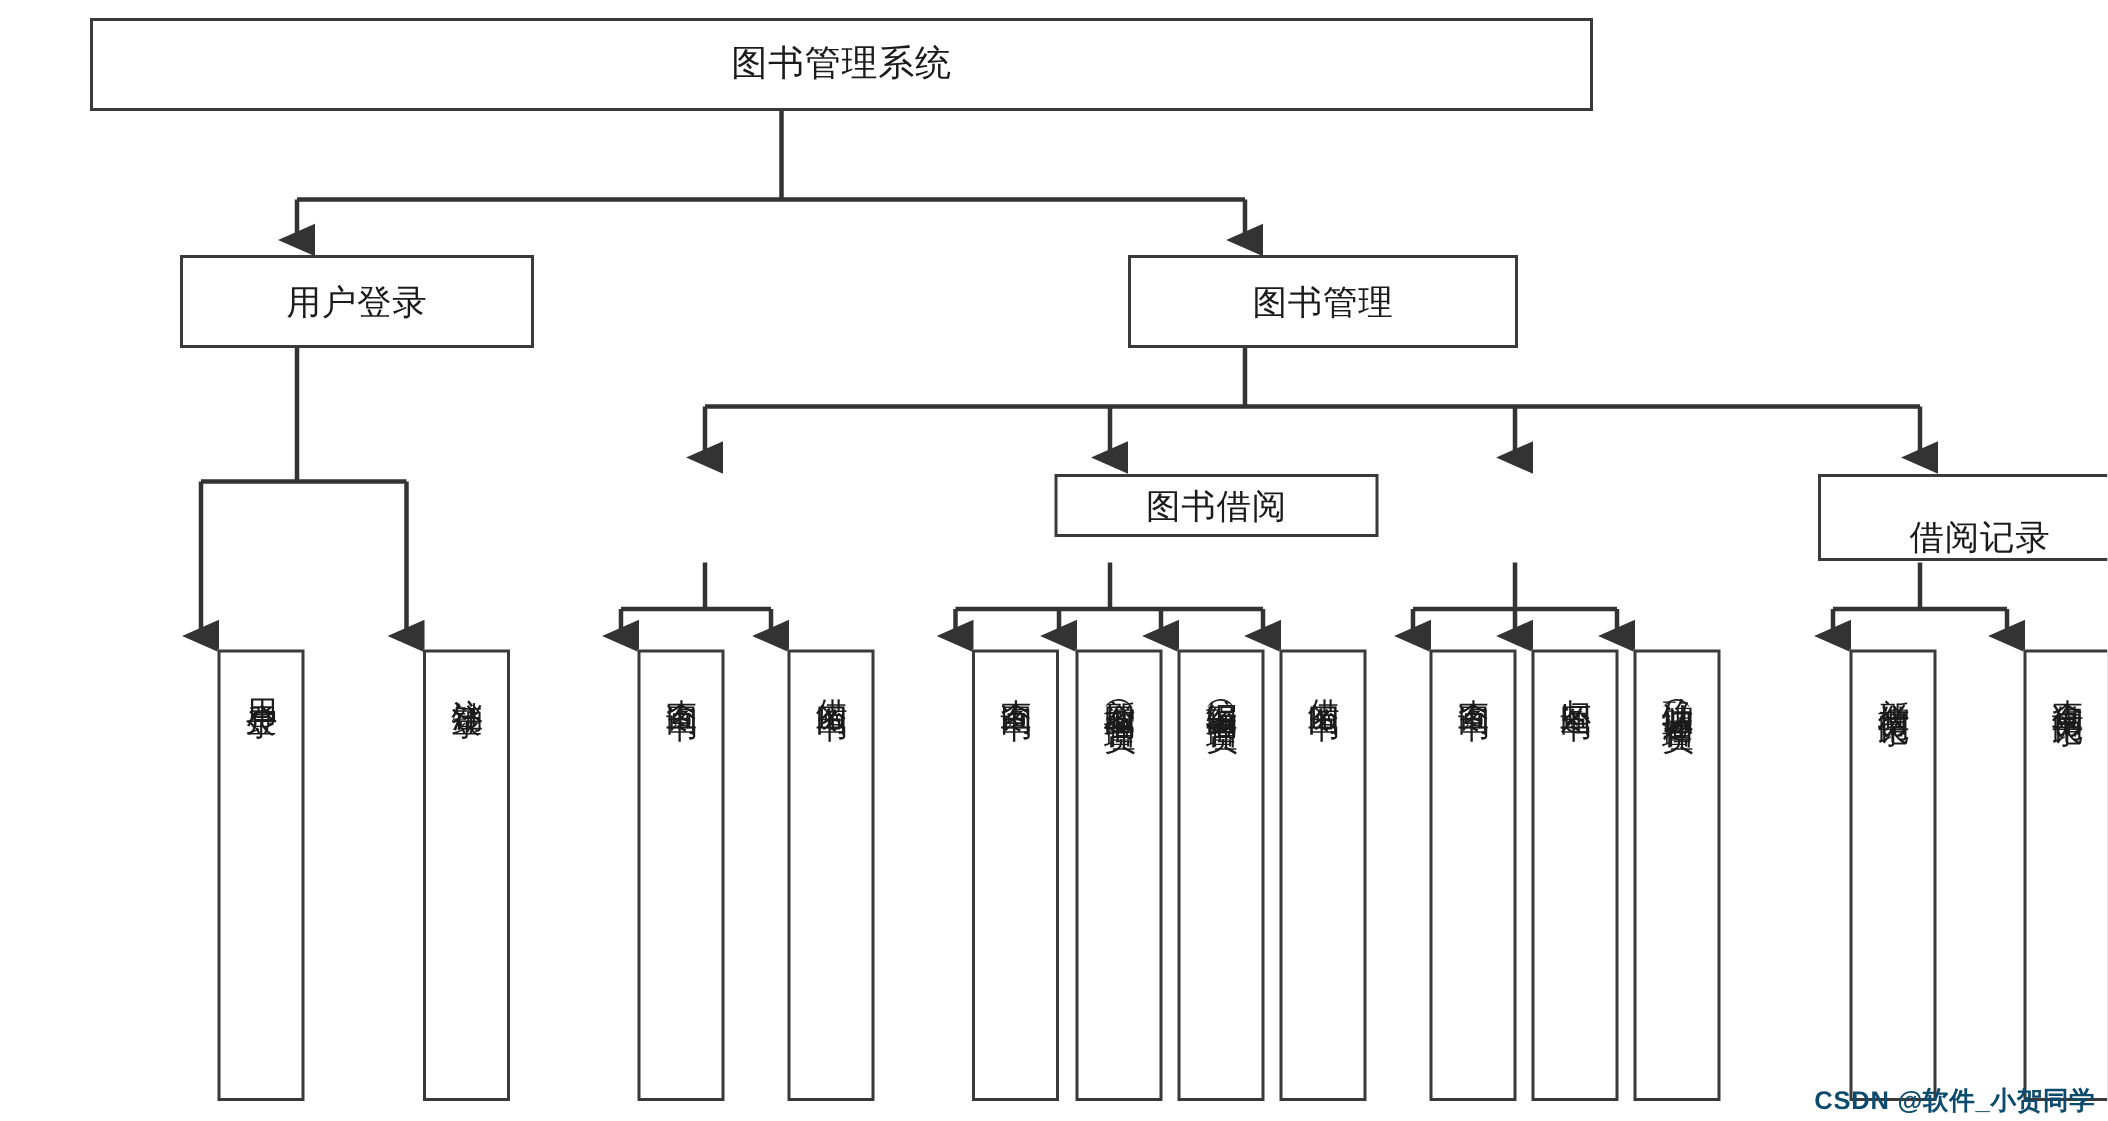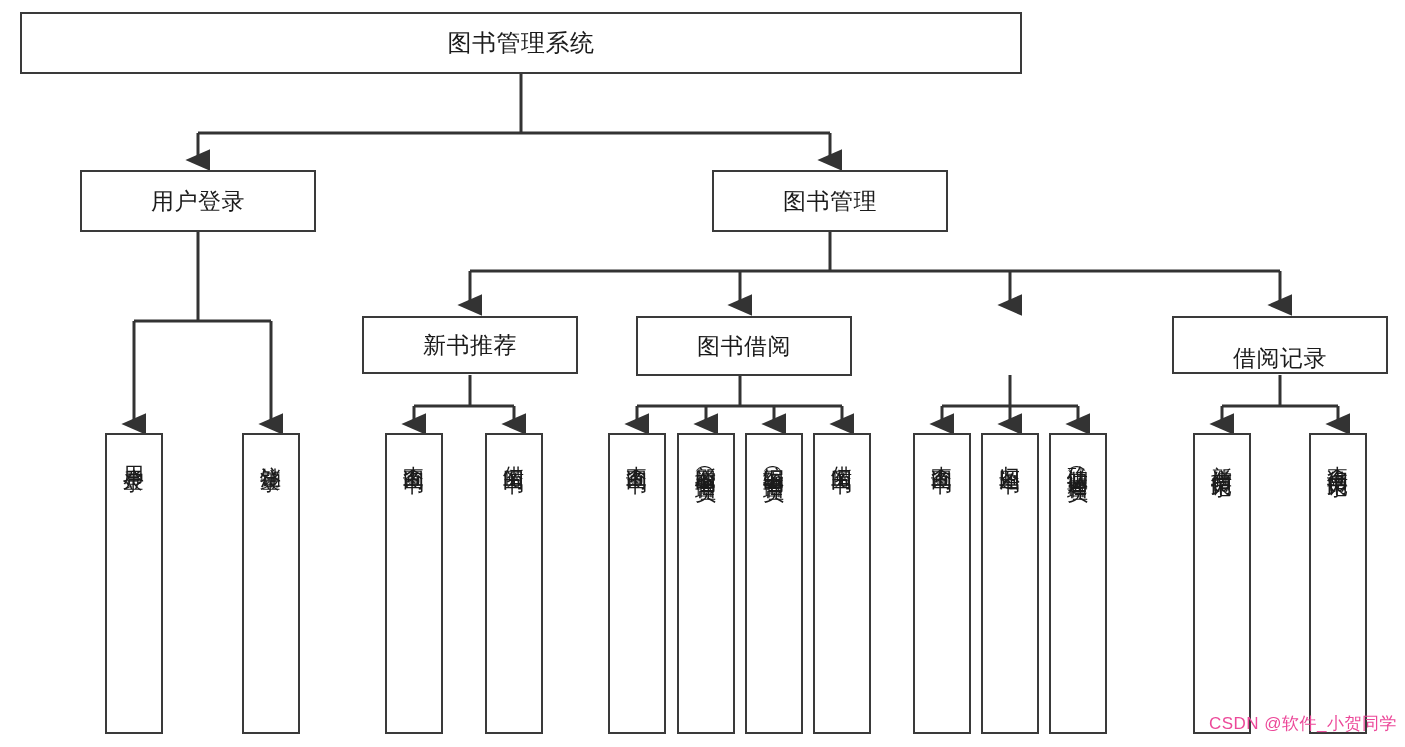--- a/index.html
+++ b/index.html
@@ -29,20 +29,21 @@
   .node {
     position: absolute;
     box-sizing: border-box;
     background: #ffffff;
     border: 2.5px solid #3a3a3a;
     display: flex;
     align-items: center;
     justify-content: center;
     color: #1b1b1b;
     z-index: 2;
+    margin-left: 40px;
   }
   .node .label {
     display: block;
     text-align: center;
     line-height: 1.16;
     letter-spacing: 0.5px;
   }
   
   .node.h .label {
     font-size: 23px;
@@ -60,26 +61,27 @@
     writing-mode: vertical-rl;
     text-orientation: upright;
     font-size: 21px;
     line-height: 1.0;
     letter-spacing: 2.5px;
     white-space: nowrap;
   }
   .watermark {
     position: absolute;
     right: 8px;
-    bottom: 12px;
+    bottom: 2px;
     font-size: 17px;
-    color: #ec4899;
+    color: #0c4a6e;
     letter-spacing: 0.5px;
     z-index: 5;
     user-select: none;
+    font-weight: bold;
   }
 </style>
 </head>
 <body>
 
 <div id="canvas">
 
   <svg id="edges" viewBox="0 0 1405 747">
     <defs>
       <marker id="arrow" markerWidth="9" markerHeight="9" refX="4.2" refY="4.4" orient="auto" markerUnits="strokeWidth">
@@ -131,29 +133,26 @@
   </svg>
 
   <div class="node h root" style="left:20px; top:12px; width:1002px; height:62px;">
     <span class="label">图书管理系统</span>
   </div>
 
   <div class="node h" style="left:80px; top:170px; width:236px; height:62px;">
     <span class="label">用户登录</span>
   </div>
 
-  <div class="node h" style="left:712px; top:170px; width:236px; height:62px;">
+  <div class="node h" style="left:712px; top:170px; width:260px; height:62px;">
     <span class="label">图书管理</span>
   </div>
 
-  <div class="node h" style="left:362px; top:316px; width:216px; height:58px;">
-    <span class="label">新书推荐</span>
-  </div>
-
-  <div class="node h" style="left:636px; top:316px; width:216px; height:60px;justify-content:center;">
+
+  <div class="node h" style="left:663px; top:316px; width:216px; height:42px;justify-content:center;">
     <span class="label">图书借阅</span>
   </div>
 
 
   <div class="node h" style="left:1172px; top:316px; width:216px; height:58px;align-items:flex-end;">
     <span class="label">借阅记录</span>
   </div>
 
   <div class="node v" style="left:105px; top:433px; width:58px; height:301px;">
     <span class="label">用户登录</span>

